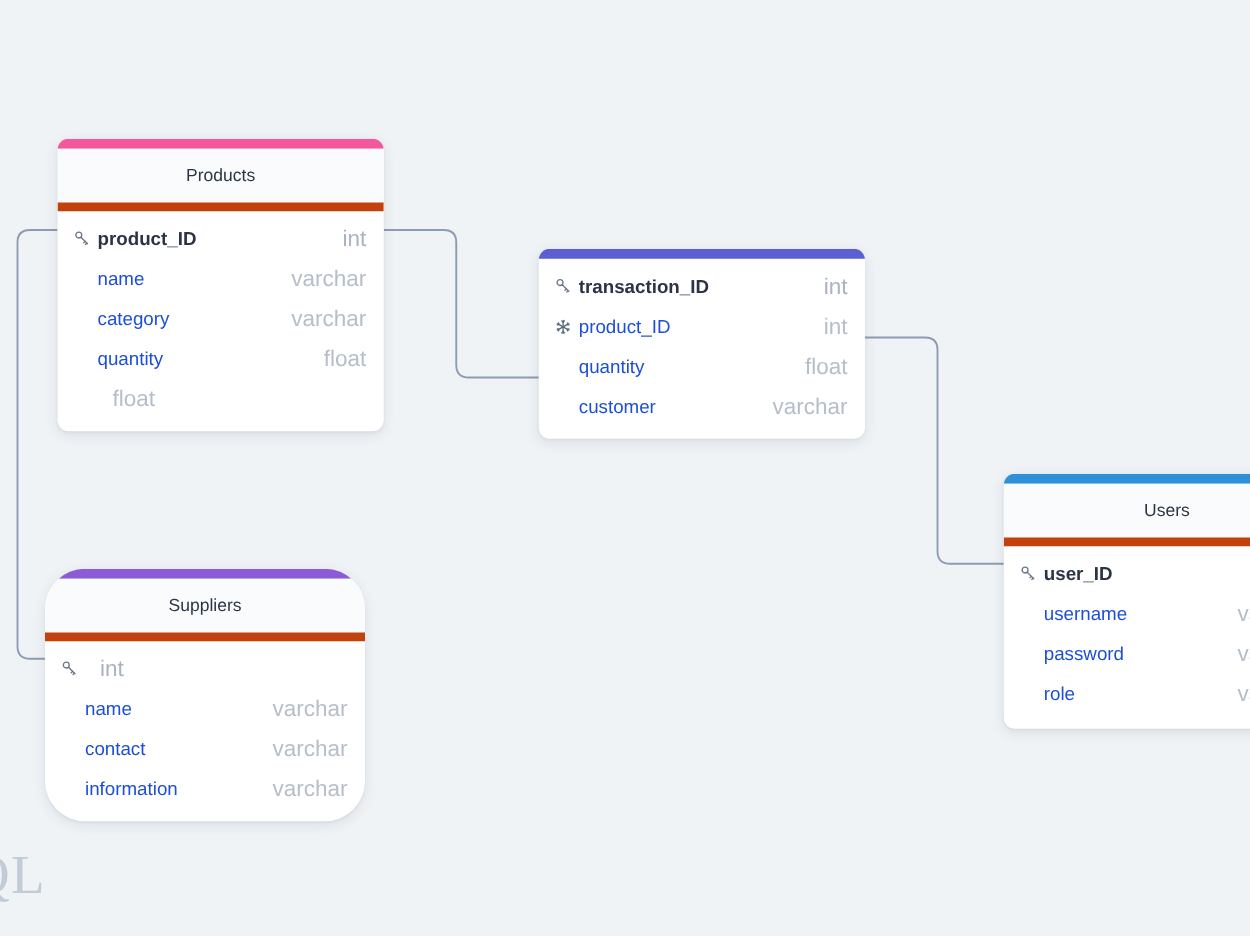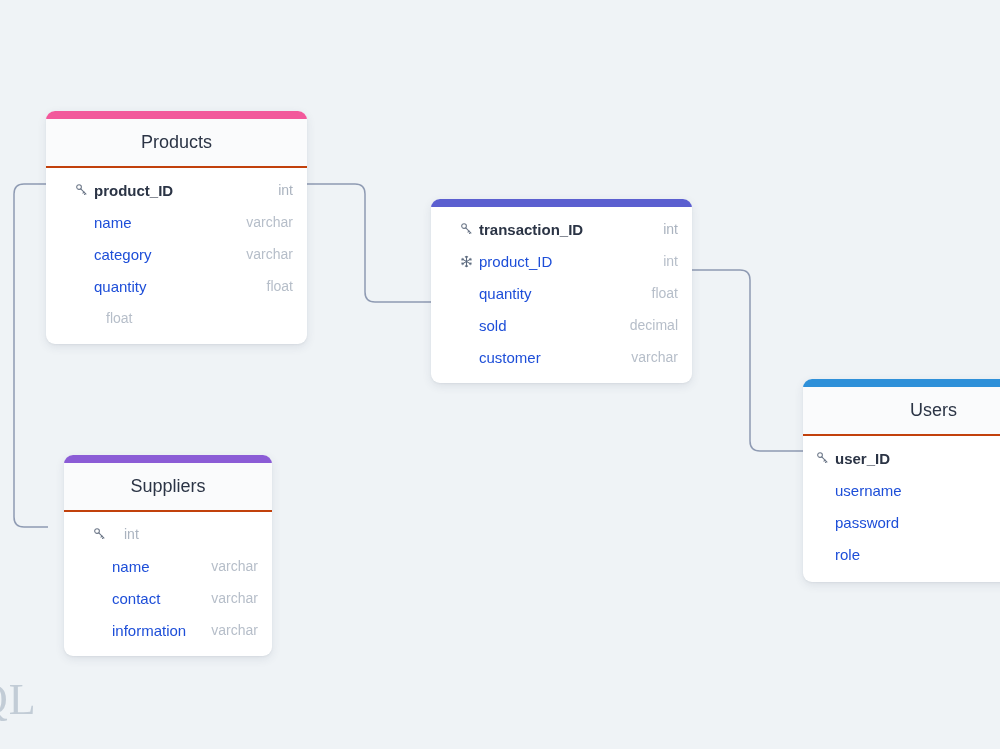--- a/index.html
+++ b/index.html
@@ -59,29 +59,29 @@
     box-shadow: 0 3px 10px rgba(47, 62, 86, 0.10),
                 0 1px 2px rgba(47, 62, 86, 0.06);
     overflow: hidden;
   }
   .accent {
     height: 8px;
     width: 100%;
   }
   .entity-header {
     background: #fafbfc;
-    border-bottom: 2px solid #c2410c;
+    border-bottom: 7px solid #c2410c;
     text-align: center;
     color: #2b3445;
-    font-size: 18px;
+    font-size: 14px;
     line-height: 1;
     padding: 14px 0 15px 0;
   }
   .fields {
-    padding: 6px 0 10px 16px;
+    padding: 6px 0 10px 0;
   }
   .field {
     display: flex;
     align-items: center;
     height: 32px;
     padding: 0 14px 0 13px;
     box-sizing: border-box;
   }
   .field .icon-slot {
     width: 19px;
@@ -90,40 +90,40 @@
     align-items: center;
   }
   .field .fname {
     flex: 1 1 auto;
     font-size: 15px;
     color: #1d4ed8;
     white-space: nowrap;
   }
   .field .ftype {
     flex: 0 0 auto;
-    font-size: 14px;
+    font-size: 18px;
     color: #b6bec9;
     white-space: nowrap;
     padding-left: 12px;
     text-align: center;
   }
   .field.is-key .fname {
     font-weight: bold;
     color: #2b3445;
   }
   .field.is-key .ftype {
     color: #aab3bf;
   }
 
   .pk-icon svg { display: block; }
 
   
   #entity-products  { left: 46px;  top: 111px; width: 261px; }
   #entity-sales     { left: 431px; top: 199px; width: 261px; }
-  #entity-suppliers { left: 64px;  top: 455px; width: 208px; }
+  #entity-suppliers { left: 36px;  top: 455px; width: 256px; border-radius: 32px; }
   #entity-users     { left: 803px; top: 379px; width: 261px; }
 
   #entity-users .fields { padding: 6px 0 12px 0; }
 </style>
 </head>
 <body style="background: rgb(239, 243, 246);">
 
 <div id="canvas">
 
   <svg id="connectors" viewBox="0 0 1000 749" width="1000" height="749">
@@ -216,25 +216,20 @@
         <span class="ftype">int</span>
       </div>
 
       <div class="field">
         <span class="icon-slot"></span>
         <span class="fname">quantity</span>
         <span class="ftype">float</span>
       </div>
 
 
-      <div class="field">
-        <span class="icon-slot"></span>
-        <span class="fname">sold</span>
-        <span class="ftype">decimal</span>
-      </div>
 
       <div class="field">
         <span class="icon-slot"></span>
         <span class="fname">customer</span>
         <span class="ftype">varchar</span>
       </div>
     </div>
   </div>
 
   <div class="entity" id="entity-suppliers">

